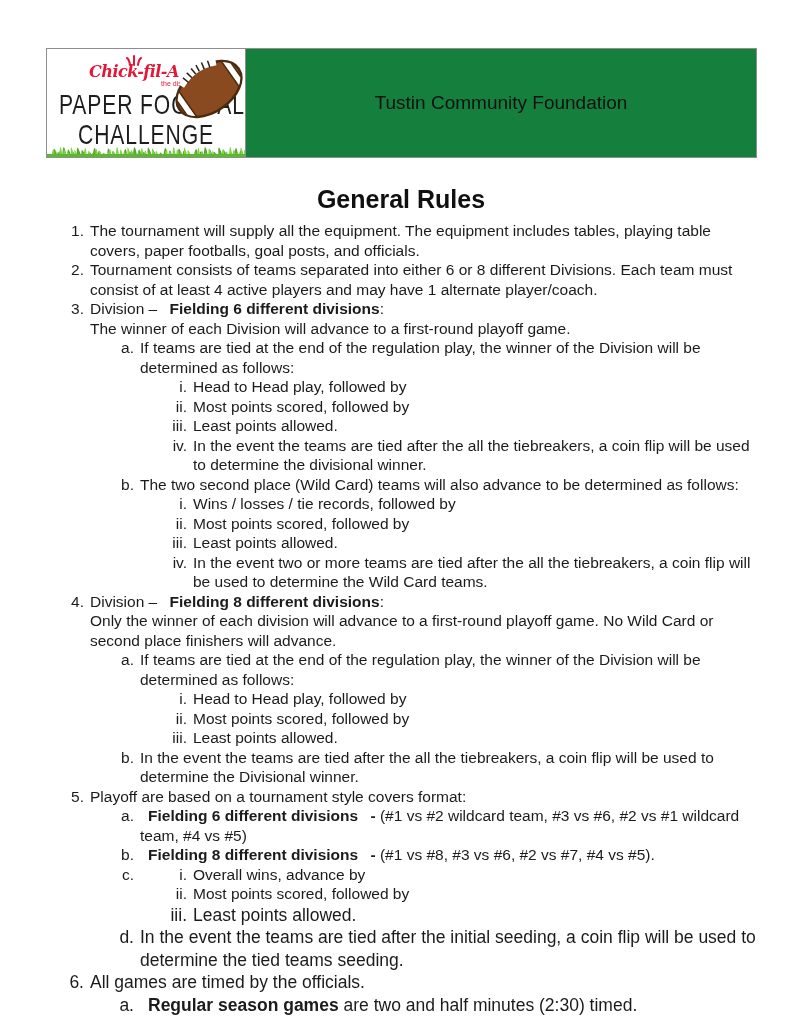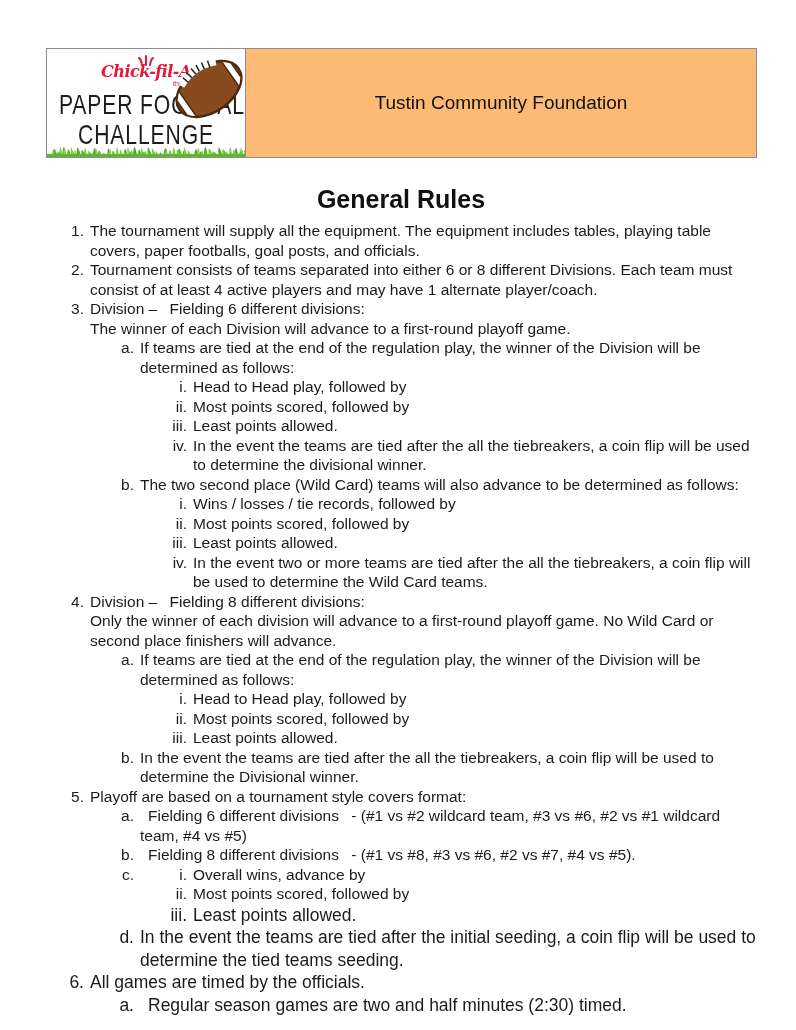--- a/index.html
+++ b/index.html
@@ -10,50 +10,50 @@
   }
   
   .header-box{
     margin-left:46px;margin-right:39px;height:110px;
     border:1.5px solid #8e8e8e;display:flex;box-sizing:border-box;background:#fff;
   }
   .logo-cell{
     position:relative;width:198px;flex:0 0 198px;
     border-right:1.5px solid #8e8e8e;overflow:hidden;background:#fff;
   }
-  .cfa-wrap{position:absolute;top:6px;left:36px;width:126px;text-align:center;z-index:3;}
+  .cfa-wrap{position:absolute;top:6px;left:24px;width:126px;text-align:center;z-index:3;}
   .cfa-comb{display:block;margin:0 auto -2px auto;}
   .cfa-script{
     font-family:"DejaVu Serif",serif;font-style:italic;font-weight:bold;
     color:#e51636;font-size:16px;letter-spacing:-0.5px;line-height:16px;white-space:nowrap;
   }
   .cfa-sub{color:#e51636;font-size:7px;text-align:right;margin-top:0;padding-right:4px;line-height:8px;}
   .logo-title{
     position:absolute;top:40px;left:0;width:100%;text-align:center;z-index:2;
     color:#1d1d1d;transform:scale(0.88,1.18);transform-origin:50% 0;
     font-weight:400;letter-spacing:1px;line-height:26px;font-size:24px;white-space:nowrap;
   }
   .football{position:absolute;top:2px;right:-4px;z-index:4;}
   .grass{position:absolute;bottom:-1px;left:0;width:100%;z-index:5;}
   .title-cell{
     flex:1;display:flex;flex-direction:column;justify-content:center;
-    align-items:center;gap:3px;background:#fdba74;
+    align-items:center;gap:3px;background:#15803d;
   }
   .title1{font-size:19px;color:#111;}
   .title2{font-size:27px;color:#111;}
   
   .body-wrap{padding-left:46px;padding-right:40px;}
   .section-title{font-size:25px;font-weight:bold;color:#101010;margin:27px 0 7px 0;text-align:center;}
   .rules{font-size:15.5px;line-height:19.5px;color:#1b1b1b;}
   .li{display:flex;align-items:flex-start;}
   .marker{flex:0 0 38px;text-align:right;padding-right:6px;white-space:nowrap;}
   .li.depth1 > .marker{flex-basis:44px;}
   .li.depth2 > .marker{flex-basis:47px;}
   .content{flex:1;min-width:0;}
-  .b{font-weight:normal;padding-left:8px;}
+  .b{font-weight:bold;padding-left:8px;}
   .li.large{font-size:17.5px;line-height:22.5px;}
 </style>
 </head>
 <body>
 
 <div class="page">
 
   <div class="header-box">
     <div class="logo-cell">
       <div class="cfa-wrap">

